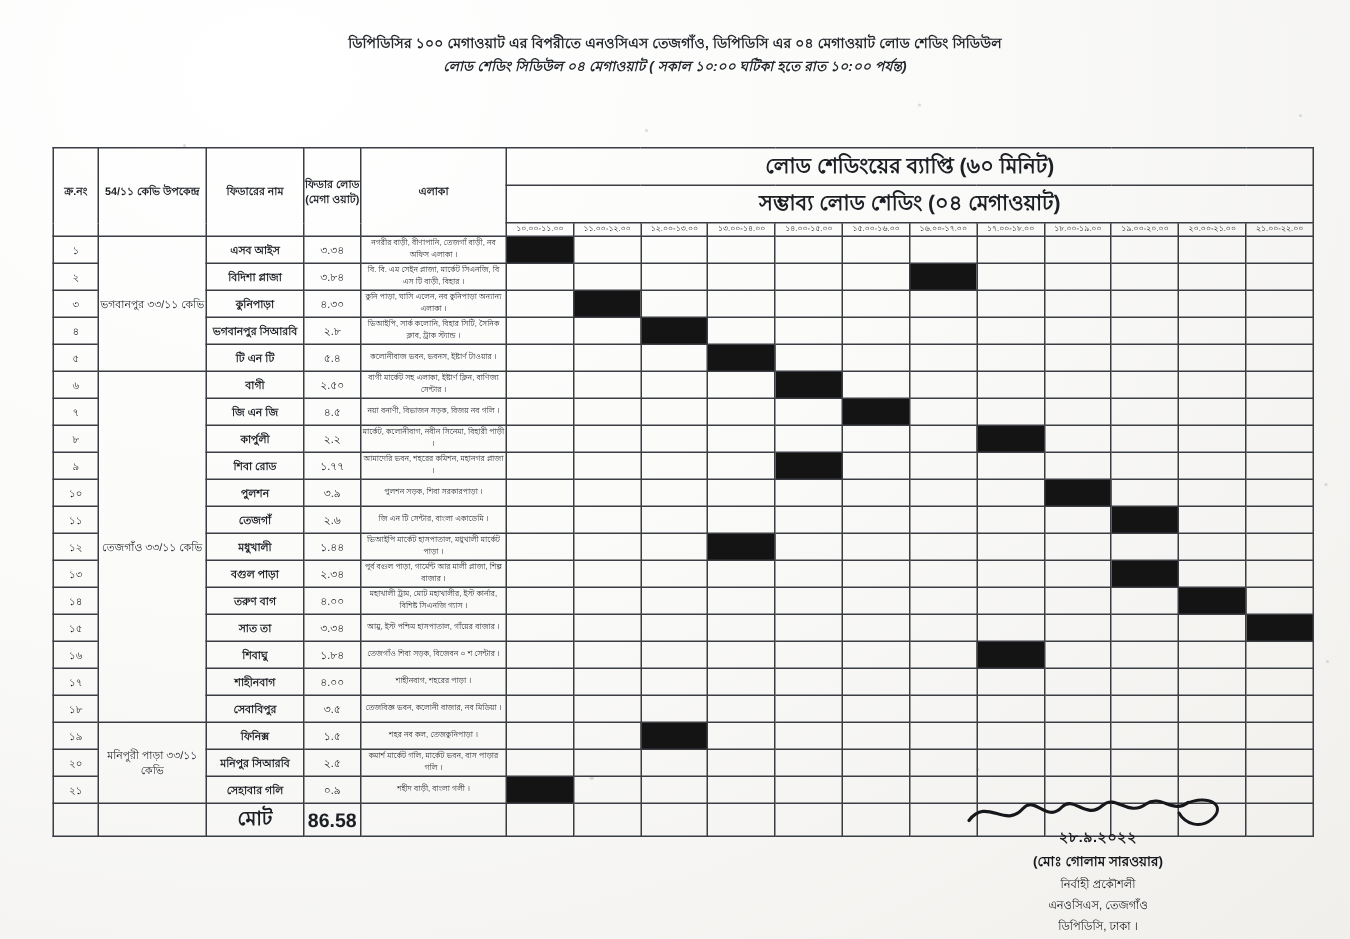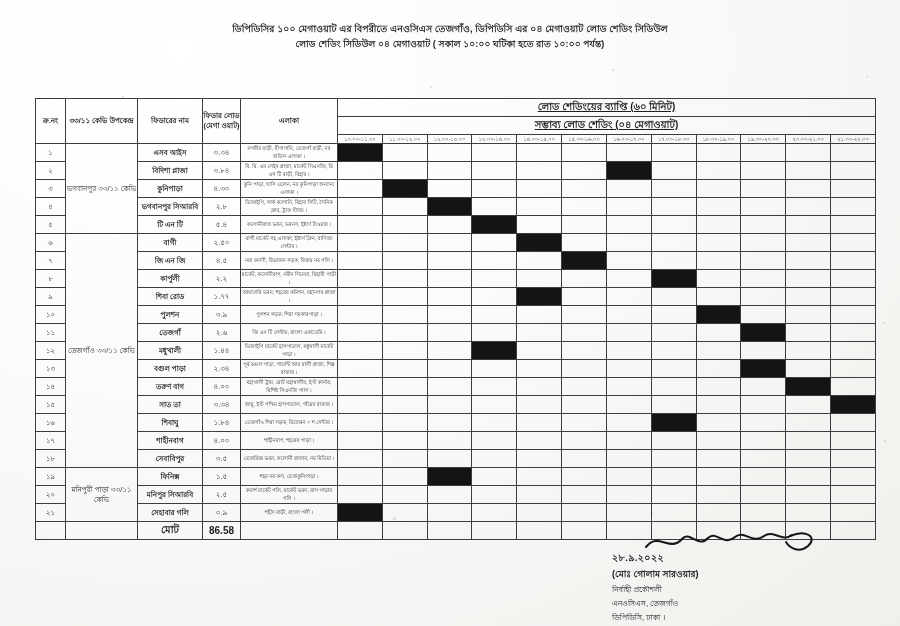--- a/index.html
+++ b/index.html
@@ -22,21 +22,21 @@
 
   .sheet{position:absolute;inset:0;}
 
   .title-wrap{
     position:absolute;left:0;right:0;top:22px;text-align:center;
   }
   .title-line{
     font-size:9.3px;font-weight:bold;letter-spacing:.1px;line-height:15px;
     color:#23262b;
   }
-  .title-line.second{font-size:9.1px;}
+  .title-line.second{font-size:9.1px;font-style:italic;}
 
   .meta{
     position:absolute;left:140px;top:56px;
     font-size:8.1px;line-height:12.5px;font-weight:bold;color:#25282d;
   }
 
   table.grid{
     position:absolute;left:35px;top:98px;
     width:840px;
     border-collapse:collapse;
@@ -46,37 +46,37 @@
   }
   table.grid th, table.grid td{
     border:1px solid #3a3d42;
     padding:0;
     text-align:center;
     vertical-align:middle;
     background:transparent;
   }
   th.hd{font-size:7.2px;font-weight:bold;line-height:10px;padding:3px 1px;}
   th.slot{font-size:5.2px;font-weight:normal;line-height:8px;padding:2px 0;}
-  th.band{font-size:10px;font-weight:bold;padding:3px 0;text-decoration:underline;}
+  th.band{font-size:14px;font-weight:bold;padding:3px 0;}
 
   td.sl{font-size:6.8px;height:17px;}
   td.sub{font-size:7.2px;line-height:10px;font-weight:normal;}
   td.fdr{font-size:7.2px;text-align:left;padding-left:4px;font-weight:bold;margin-top:36px;}
   td.load{font-size:7.2px;font-weight:normal;}
   td.area{
     font-size:5.1px;text-align:left;padding:1px 2px;line-height:7.2px;
     color:#2a2d32;
   }
   td.cell{height:17px;}
   td.cell.on{background:#141414;}
-  td.total{font-size:10px;font-weight:bold;}
+  td.total{font-size:13px;font-weight:bold;}
   td.blank{border:1px solid #3a3d42;}
 
   .sign{
-    position:absolute;left:612px;top:533px;width:240px;text-align:left;
+    position:absolute;left:612px;top:533px;width:240px;text-align:center;
   }
   .sign .scribble{height:22px;position:relative;margin-bottom:-2px;}
   .sign .scribble svg{position:absolute;left:28px;top:-6px;}
   .sign .dt{font-size:9.5px;font-weight:bold;letter-spacing:.4px;color:#1a1c20;margin-top:-4px;}
   .sign .nm{font-size:9px;font-weight:bold;margin-top:1px;}
   .sign .ln{font-size:7.6px;margin-top:1px;}
 </style>
 </head>
 <body>
 
@@ -115,21 +115,21 @@
         <col style="width: 44.8333px;">
         <col style="width: 44.8333px;">
         <col style="width: 44.8333px;">
         <col style="width: 44.8333px;">
         <col style="width: 44.8333px;">
         <col style="width: 44.8333px;">
       </colgroup>
     <thead>
       <tr>
         <th class="hd" rowspan="3">ক্র.নং</th>
-        <th class="hd" rowspan="3">৩৩/১১ কেভি উপকেন্দ্র</th>
+        <th class="hd" rowspan="3">54/১১ কেভি উপকেন্দ্র</th>
         <th class="hd" rowspan="3">ফিডারের নাম</th>
         <th class="hd" rowspan="3">ফিডার লোড (মেগা ওয়াট)</th>
         <th class="hd" rowspan="3">এলাকা</th>
         <th class="band" id="band1" colspan="12">লোড শেডিংয়ের ব্যাপ্তি (৬০ মিনিট)</th>
       </tr>
       <tr>
         <th class="band" id="band2" colspan="12">সম্ভাব্য লোড শেডিং (০৪ মেগাওয়াট)</th>
       </tr>
       <tr id="slot-row">
           <th class="slot">১০.০০-১১.০০</th>

